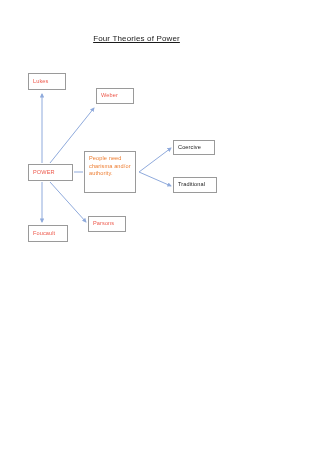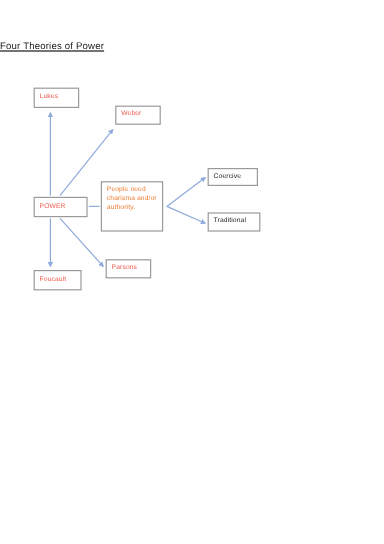--- a/index.html
+++ b/index.html
@@ -15,21 +15,21 @@
     width: 320px;
     height: 453px;
     background: #ffffff;
     overflow: hidden;
   }
   #doc-title {
     position: absolute;
     left: 0;
     top: 33px;
     width: 273px;
-    text-align: left;
+    text-align: center;
     font-size: 8px;
     line-height: 11px;
     color: #1a1a1a;
     text-decoration: underline;
     letter-spacing: 0.15px;
     font-weight: 400;
   }
   #canvas {
     position: absolute;
     left: 0;

